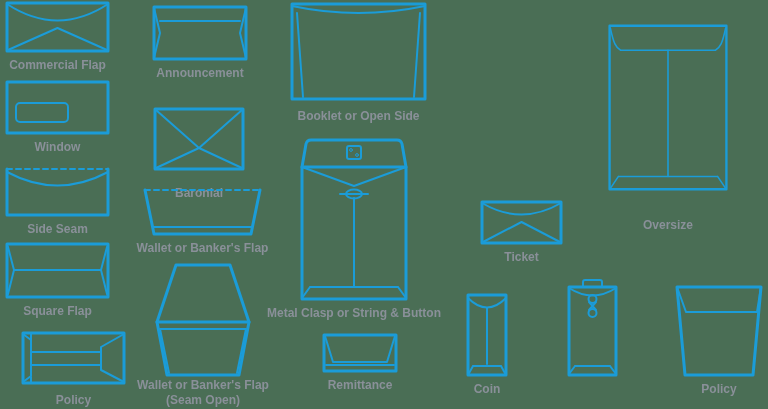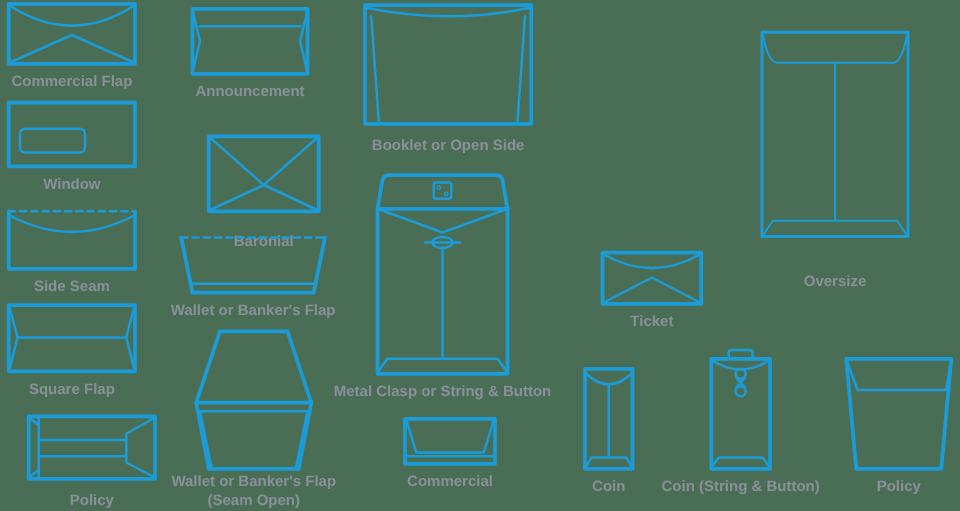--- a/index.html
+++ b/index.html
@@ -70,21 +70,21 @@
 
   <div class="env" style="left:152px;top:5px;width:96px;height:56px">
     <svg viewBox="0 0 96 56">
       <path class="sw3" d="M2,2 H94 V54 H2 Z"></path>
       <path class="sw2" d="M8,16 H88"></path>
       <path class="sw2" d="M2,3 L8,28 L2,53 M94,3 L88,28 L94,53"></path>
     </svg>
     <div class="lbl">Announcement</div>
   </div>
 
-  <div class="env" style="left:165px;top:97px;width:92px;height:84px">
+  <div class="env" style="left:153px;top:97px;width:92px;height:84px">
     <svg viewBox="0 0 92 64">
       <path class="sw3" d="M2,2 H90 V62 H2 Z"></path>
       <path class="sw2" d="M3,3 L46,41 L89,3 M3,61 L46,41 M89,61 L46,41"></path>
     </svg>
     <div class="lbl">Baronial</div>
   </div>
 
   <div class="env" style="left:143px;top:188px;width:119px;height:48px">
     <svg viewBox="0 0 119 48">
       <path class="sw2 dash" d="M2,2 H117"></path>
@@ -130,21 +130,21 @@
     </svg>
     <div class="lbl">Metal Clasp or String &amp; Button</div>
   </div>
 
   <div class="env" style="left:322px;top:333px;width:76px;height:40px">
     <svg viewBox="0 0 76 40">
       <path class="sw3" d="M2,2 H74 V38 H2 Z"></path>
       <path class="sw2" d="M3,3 L11,29 H65 L73,3"></path>
       <path class="sw2" d="M4,32 H72"></path>
     </svg>
-    <div class="lbl">Commercial</div>
+    <div class="lbl">Remittance</div>
   </div>
 
 
   <div class="env" style="left:480px;top:200px;width:83px;height:45px">
     <svg viewBox="0 0 83 45">
       <path class="sw3" d="M2,2 H81 V43 H2 Z"></path>
       <path class="sw2" d="M2,3 Q41.5,26 81,3"></path>
       <path class="sw2" d="M3,42 L41.5,22 M80,42 L41.5,22"></path>
     </svg>
     <div class="lbl">Ticket</div>
@@ -163,21 +163,20 @@
   <div class="env" style="left:567px;top:278px;width:51px;height:99px">
     <svg viewBox="0 0 51 99">
       <path class="sw3" d="M2,9 H49 V97 H2 Z"></path>
       <path class="sw2" d="M16,9 V4 Q16,2 18,2 H33 Q35,2 35,4 V9"></path>
       <path class="sw2" d="M2,10 Q25.5,25 49,10"></path>
       <circle class="sw2" cx="25.5" cy="21" r="4"></circle>
       <circle class="sw2" cx="25.5" cy="35" r="4"></circle>
       <path class="sw2" d="M22,24 L29,32 M29,24 L22,32"></path>
       <path class="sw2" d="M8,88 H43 M2,96 L8,88 M49,96 L43,88"></path>
     </svg>
-    <div class="lbl">Coin (String &amp; Button)</div>
   </div>
 
   <div class="env" style="left:608px;top:2px;width:120px;height:211px">
     <svg viewBox="0 0 152 211">
       <path class="sw3" d="M2,2 H150 V209 H2 Z"></path>
       <path class="sw2" d="M3,5 C7,24 10,30 16,33 H136 C142,30 145,24 149,5"></path>
       <path class="sw2" d="M76,33 V193"></path>
       <path class="sw2" d="M13,193 H139 M3,208 L13,193 M149,208 L139,193"></path>
     </svg>
     <div class="lbl">Oversize</div>

